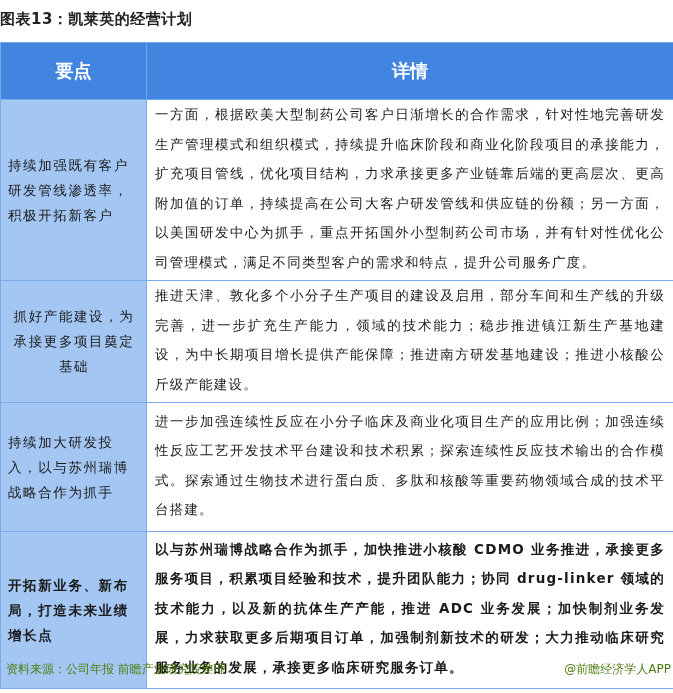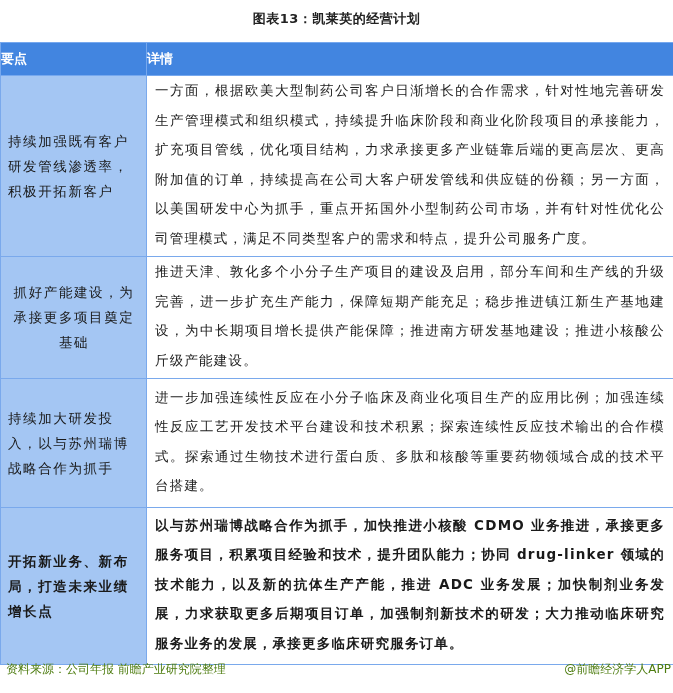--- a/index.html
+++ b/index.html
@@ -13,46 +13,46 @@
       position: relative;
       overflow: hidden;
       font-family: "DejaVu Sans", "Liberation Sans", sans-serif;
       color: #1a1a1a;
     }
     .title {
       position: absolute;
       top: 8px;
       left: 0;
       width: 673px;
-      text-align: center;
-      font-size: 13px;
+      text-align: left;
+      font-size: 15px;
       font-weight: bold;
       color: #222222;
       letter-spacing: 0.5px;
       line-height: 22px;
     }
     .table {
       position: absolute;
       top: 42px;
       left: 0;
       width: 673px;
       border-collapse: collapse;
       table-layout: fixed;
     }
     .table col.c1 { width: 146px; }
     .table col.c2 { width: 527px; }
     .table th {
       background: #4285e0;
       color: #ffffff;
-      font-size: 13px;
+      font-size: 18px;
       font-weight: bold;
       height: 32px;
-      text-align: left;
+      text-align: center;
       border: 1px solid #76a8ee;
-      padding: 0;
+      padding: 12px;
     }
     .table td {
       border: 1px solid #7aa9ec;
       vertical-align: middle;
       padding: 0;
     }
     .table td.key {
       background: #a4c6f3;
       padding: 0 6px 0 7px;
       font-size: 13.5px;
@@ -122,21 +122,21 @@
       <th>详情</th>
     </tr>
   </thead>
   <tbody>
     <tr class="row1">
       <td class="key">持续加强既有客户研发管线渗透率，积极开拓新客户</td>
       <td class="detail">一方面，根据欧美大型制药公司客户日渐增长的合作需求，针对性地完善研发生产管理模式和组织模式，持续提升临床阶段和商业化阶段项目的承接能力，扩充项目管线，优化项目结构，力求承接更多产业链靠后端的更高层次、更高附加值的订单，持续提高在公司大客户研发管线和供应链的份额；另一方面，以美国研发中心为抓手，重点开拓国外小型制药公司市场，并有针对性优化公司管理模式，满足不同类型客户的需求和特点，提升公司服务广度。</td>
     </tr>
     <tr class="row2">
       <td class="key">抓好产能建设，为承接更多项目奠定基础</td>
-      <td class="detail">推进天津、敦化多个小分子生产项目的建设及启用，部分车间和生产线的升级完善，进一步扩充生产能力，保障短期产能充足；稳步推进镇江新生产基地建设，为中长期项目增长提供产能保障；推进南方研发基地建设；推进小核酸公斤级产能建设。</td>
+      <td class="detail">推进天津、敦化多个小分子生产项目的建设及启用，部分车间和生产线的升级完善，进一步扩充生产能力，领域的技术能力；稳步推进镇江新生产基地建设，为中长期项目增长提供产能保障；推进南方研发基地建设；推进小核酸公斤级产能建设。</td>
     </tr>
     <tr class="row3">
       <td class="key">持续加大研发投入，以与苏州瑞博战略合作为抓手</td>
       <td class="detail">进一步加强连续性反应在小分子临床及商业化项目生产的应用比例；加强连续性反应工艺开发技术平台建设和技术积累；探索连续性反应技术输出的合作模式。探索通过生物技术进行蛋白质、多肽和核酸等重要药物领域合成的技术平台搭建。</td>
     </tr>
     <tr class="row4">
       <td class="key">开拓新业务、新布局，打造未来业绩增长点</td>
       <td class="detail">以与苏州瑞博战略合作为抓手，加快推进小核酸 CDMO 业务推进，承接更多服务项目，积累项目经验和技术，提升团队能力；协同 drug-linker 领域的技术能力，以及新的抗体生产产能，推进 ADC 业务发展；加快制剂业务发展，力求获取更多后期项目订单，加强制剂新技术的研发；大力推动临床研究服务业务的发展，承接更多临床研究服务订单。</td>
     </tr>
   </tbody>

